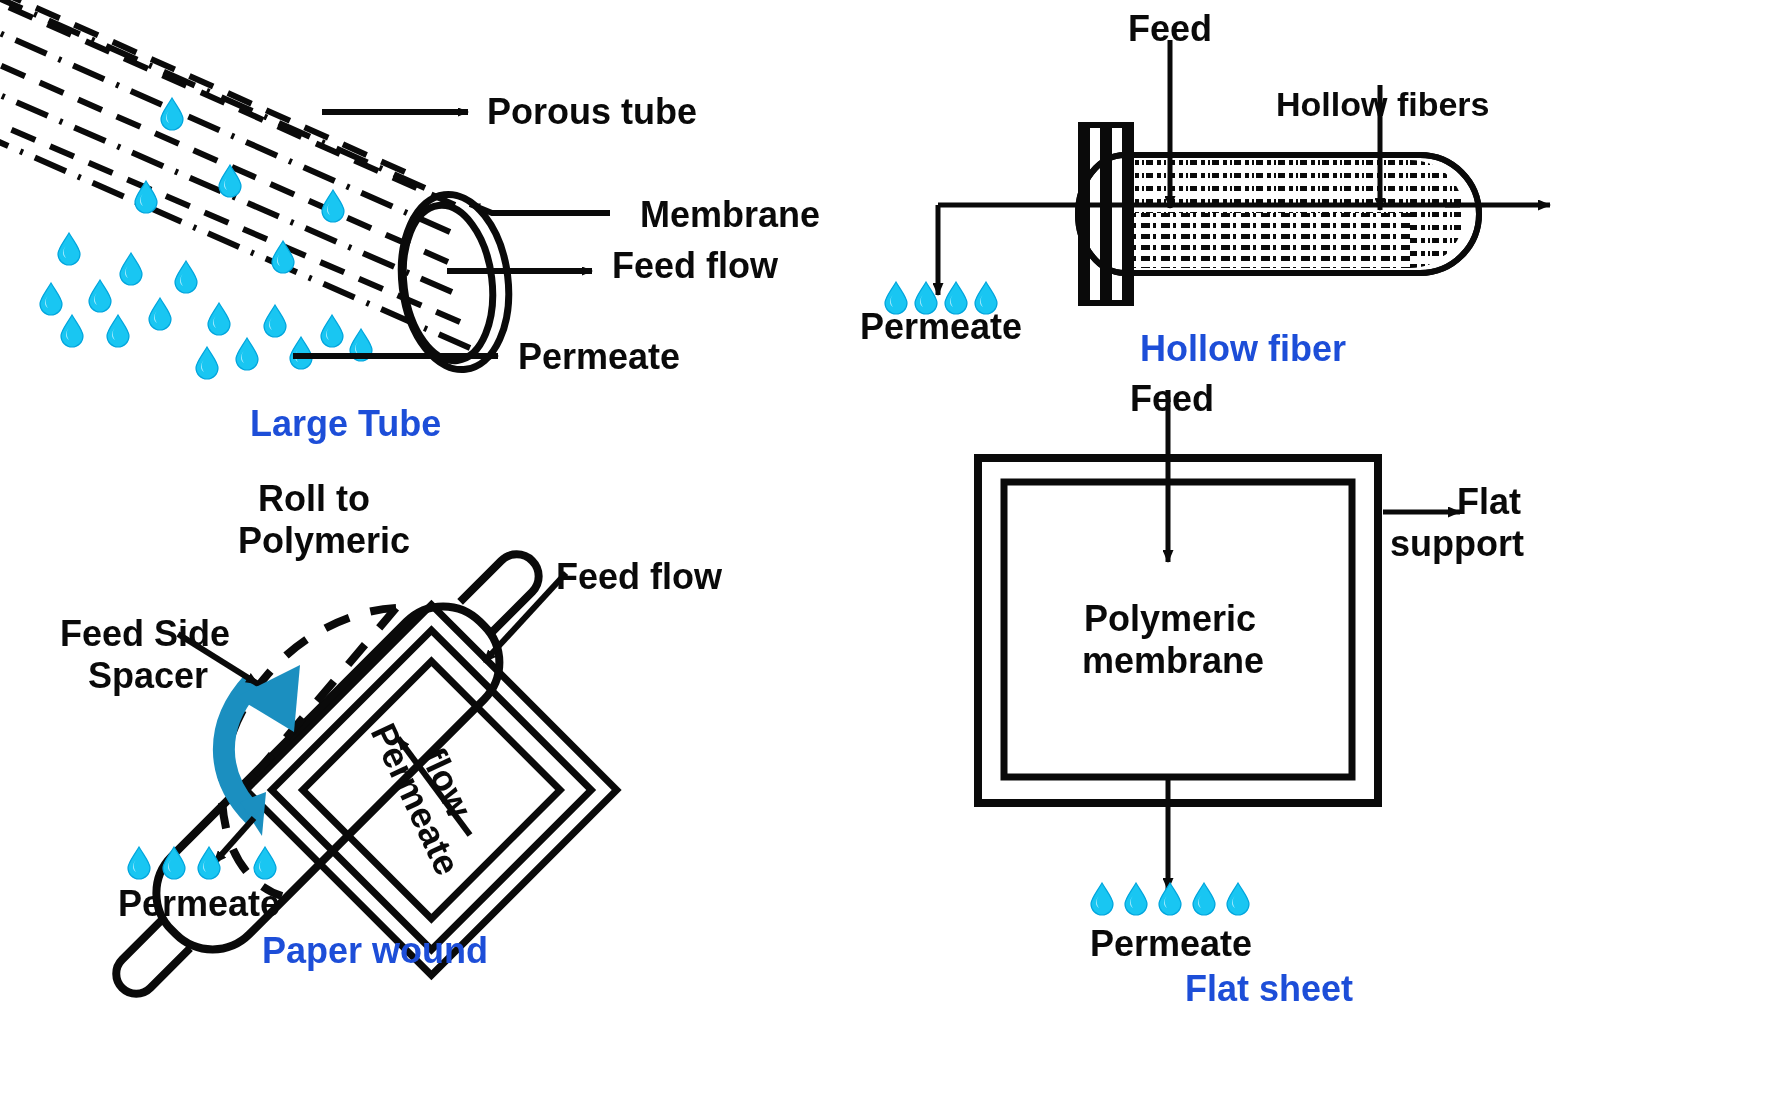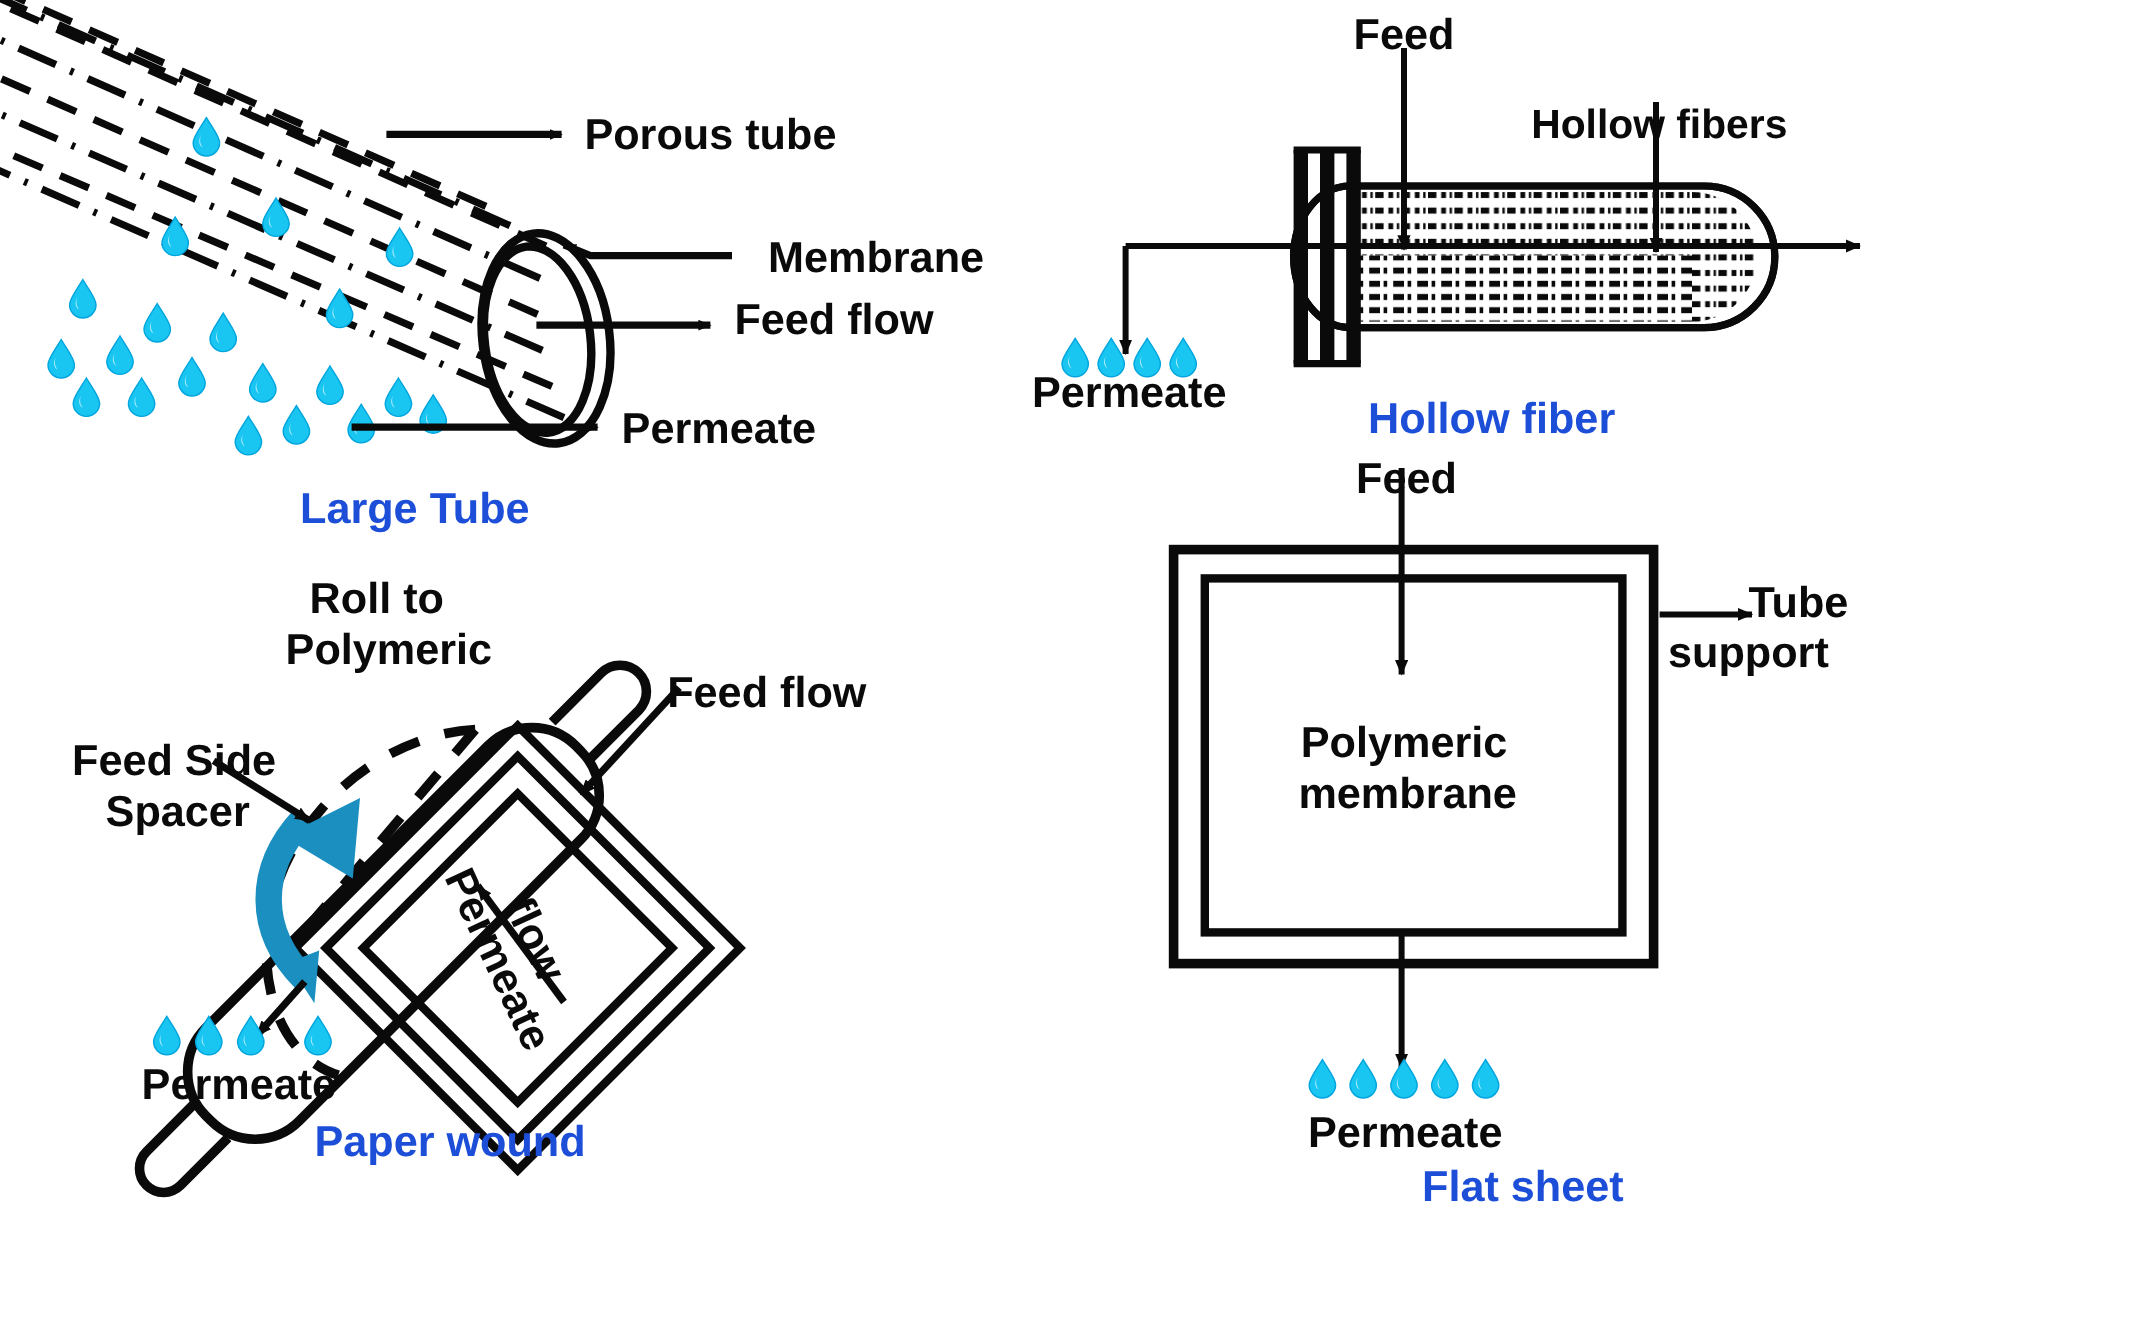--- a/index.html
+++ b/index.html
@@ -256,21 +256,21 @@
       <g>
         <use href="#drop" x="202" y="528"></use>
         <use href="#drop" x="236" y="528"></use>
         <use href="#drop" x="270" y="528"></use>
         <use href="#drop" x="304" y="528"></use>
         <use href="#drop" x="338" y="528"></use>
       </g>
     </svg>
 
     <div class="lbl" style="left:230px; top:10px; font-size:36px;">Feed</div>
-    <div class="lbl" style="left:557px; top:113px; font-size:36px;">Tube</div>
+    <div class="lbl" style="left:557px; top:113px; font-size:36px;">Flat</div>
     <div class="lbl" style="left:490px; top:155px; font-size:36px;">support</div>
     <div class="lbl" style="left:184px; top:230px; font-size:36px;">Polymeric</div>
     <div class="lbl" style="left:182px; top:272px; font-size:36px;">membrane</div>
     <div class="lbl" style="left:190px; top:555px; font-size:36px;">Permeate</div>
 
     <div class="title" style="left:285px; top:600px; font-size:36px;">Flat sheet</div>
   </div>
 
 </div>
 

